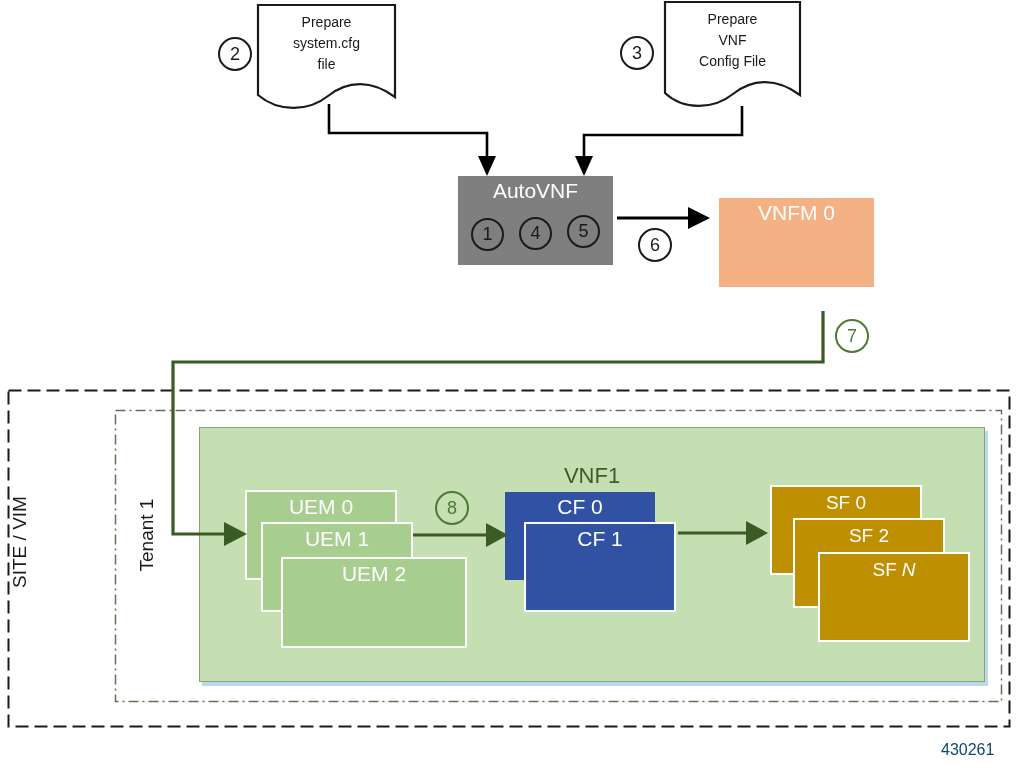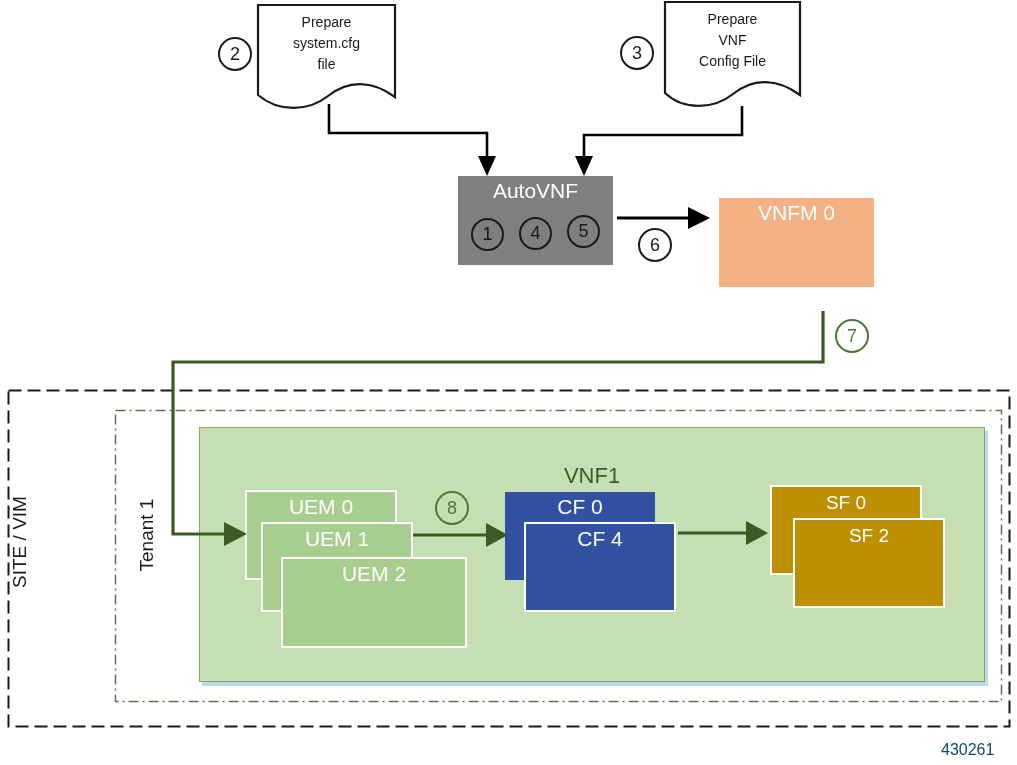--- a/index.html
+++ b/index.html
@@ -122,24 +122,25 @@
   <div class="abs rot-label site-label">SITE / VIM</div>
   <div class="abs rot-label tenant-label">Tenant 1</div>
   <div class="abs vnf1-box"></div>
   <div class="abs vnf1-label">VNF1</div>
 
   <div class="abs node bordered uem0">UEM 0</div>
   <div class="abs node bordered uem1">UEM 1</div>
   <div class="abs node bordered uem2">UEM 2</div>
 
   <div class="abs node cf0">CF 0</div>
-  <div class="abs node bordered cf1">CF 4</div>
+  <div class="abs node bordered cf1">CF 1</div>
 
   <div class="abs node bordered sf sf0">SF 0</div>
   <div class="abs node bordered sf sf1">SF 2</div>
+  <div class="abs node bordered sf sf2"><span>SF</span><span class="n-italic">N</span></div>
 
   <div class="abs fig-num">430261</div>
 
   <svg class="layer connectors" viewBox="0 0 1017 765">
 
     <path d="M329,104 V133 H487 V157" fill="none" stroke="#000000" stroke-width="2.6"></path>
     <polygon points="478,156 496,156 487,176" fill="#000000"></polygon>
 
     <path d="M742,106 V135 H584 V157" fill="none" stroke="#000000" stroke-width="2.6"></path>
     <polygon points="575,156 593,156 584,176" fill="#000000"></polygon>

